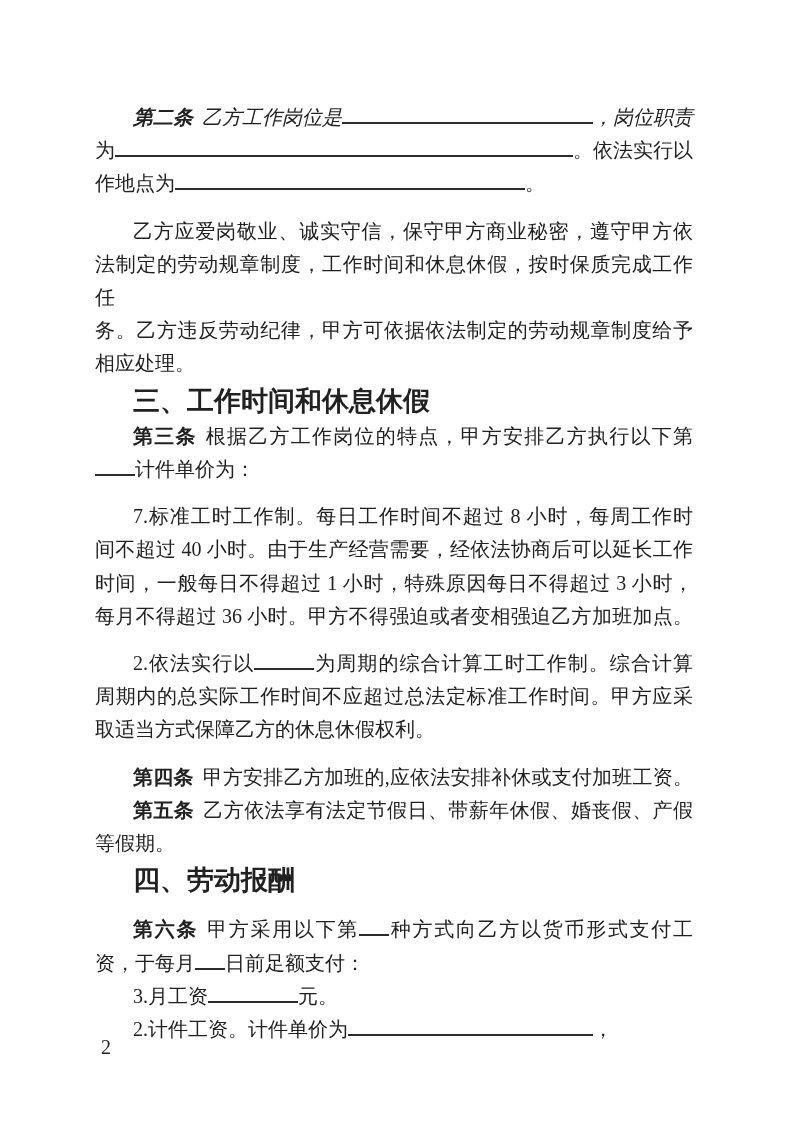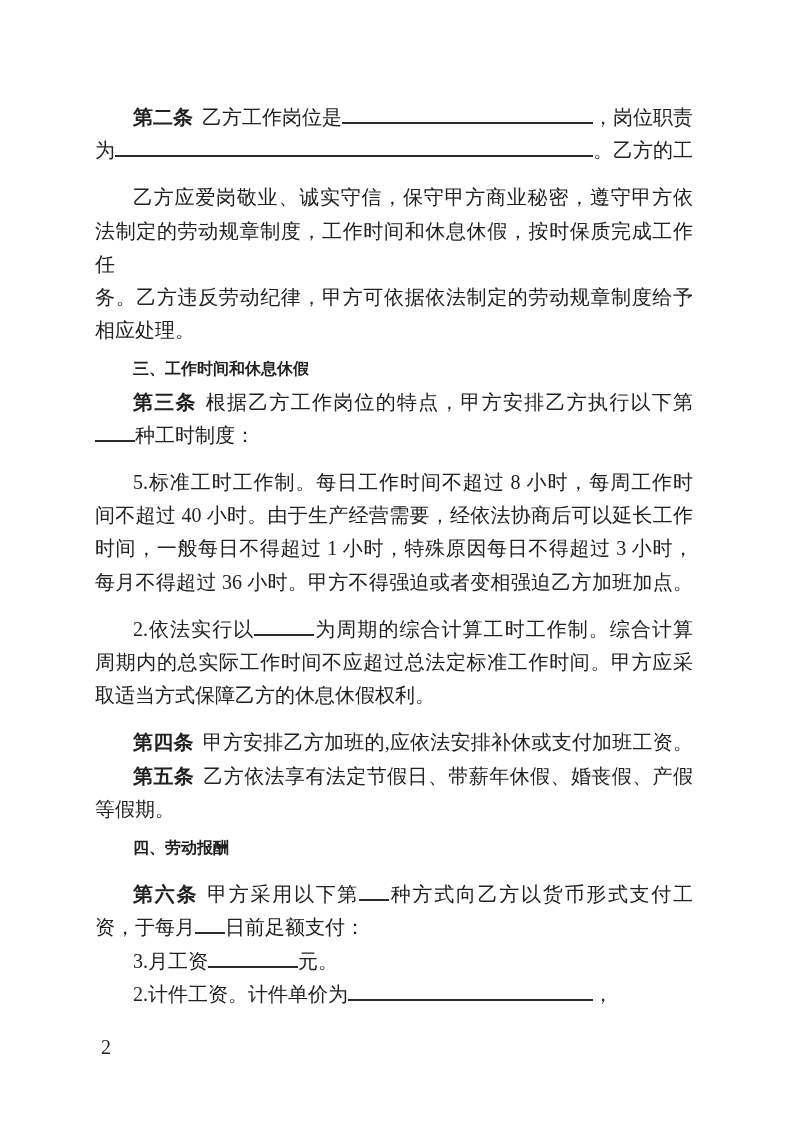--- a/index.html
+++ b/index.html
@@ -23,29 +23,29 @@
     line-height: 33.2px;
     min-height: 33.2px;
     text-align: left;
   }
   .line.j {
     text-align: justify;
     text-align-last: justify;
   }
   .line.in { text-indent: 38px; }
   .line.f { display: flex; align-items: baseline; }
-  .line.f.in { padding-left: 38px; text-indent: 0; }
+  .line.f.in { padding-left: 38px; text-indent: 0; font-style: italic; }
   .f .txt, .f .label { white-space: pre; flex: 0 0 auto; }
   .label {
     font-family: "Liberation Sans", sans-serif;
     font-weight: 700;
     margin-right: 9px;
   }
   .heading .label {
-    font-size: 16px;
+    font-size: 27px;
     margin-right: 12px;
     text-align: center;
   }
   .blank {
     display: inline-block;
     height: 0.9em;
     border-bottom: 2px solid #2b2b2b;
   }
   .blank.fill { flex: 1 1 auto; }
   .page-num {
@@ -64,38 +64,39 @@
       <div class="para">
         <div class="line f in">
           <span class="label">第二条</span>
           <span class="txt">乙方工作岗位是</span>
           <span class="blank fill"></span>
           <span class="txt">，岗位职责</span>
         </div>
         <div class="line f">
           <span class="txt">为</span>
           <span class="blank fill"></span>
-          <span class="txt">。乙方的工</span>
+          <span class="txt">。依法实行以</span>
         </div>
+        <div class="line"><span class="txt">作地点为</span><span class="blank" style="width: 350px;"></span><span class="txt">。</span></div>
       </div>
       <div class="para spaced">
         <div class="line j in"><span class="txt">乙方应爱岗敬业、诚实守信，保守甲方商业秘密，遵守甲方依</span></div>
         <div class="line j"><span class="txt">法制定的劳动规章制度，工作时间和休息休假，按时保质完成工作任</span></div>
         <div class="line j"><span class="txt">务。乙方违反劳动纪律，甲方可依据依法制定的劳动规章制度给予</span></div>
         <div class="line"><span class="txt">相应处理。</span></div>
       </div>
       <div class="para heading">
         <div class="line in"><span class="label">三、工作时间和休息休假</span></div>
       </div>
       <div class="para">
         <div class="line j in"><span class="label">第三条</span><span class="txt">根据乙方工作岗位的特点，甲方安排乙方执行以下第</span></div>
-        <div class="line"><span class="blank" style="width: 40px;"></span><span class="txt">种工时制度：</span></div>
+        <div class="line"><span class="blank" style="width: 40px;"></span><span class="txt">计件单价为：</span></div>
       </div>
       <div class="para spaced">
-        <div class="line j in"><span class="txt">5.标准工时工作制。每日工作时间不超过 8 小时，每周工作时</span></div>
+        <div class="line j in"><span class="txt">7.标准工时工作制。每日工作时间不超过 8 小时，每周工作时</span></div>
         <div class="line j"><span class="txt">间不超过 40 小时。由于生产经营需要，经依法协商后可以延长工作</span></div>
         <div class="line j"><span class="txt">时间，一般每日不得超过 1 小时，特殊原因每日不得超过 3 小时，</span></div>
         <div class="line j"><span class="txt">每月不得超过 36 小时。甲方不得强迫或者变相强迫乙方加班加点。</span></div>
       </div>
       <div class="para spaced">
         <div class="line j in"><span class="txt">2.依法实行以</span><span class="blank" style="width: 60px;"></span><span class="txt">为周期的综合计算工时工作制。综合计算</span></div>
         <div class="line j"><span class="txt">周期内的总实际工作时间不应超过总法定标准工作时间。甲方应采</span></div>
         <div class="line"><span class="txt">取适当方式保障乙方的休息休假权利。</span></div>
       </div>
       <div class="para spaced">

